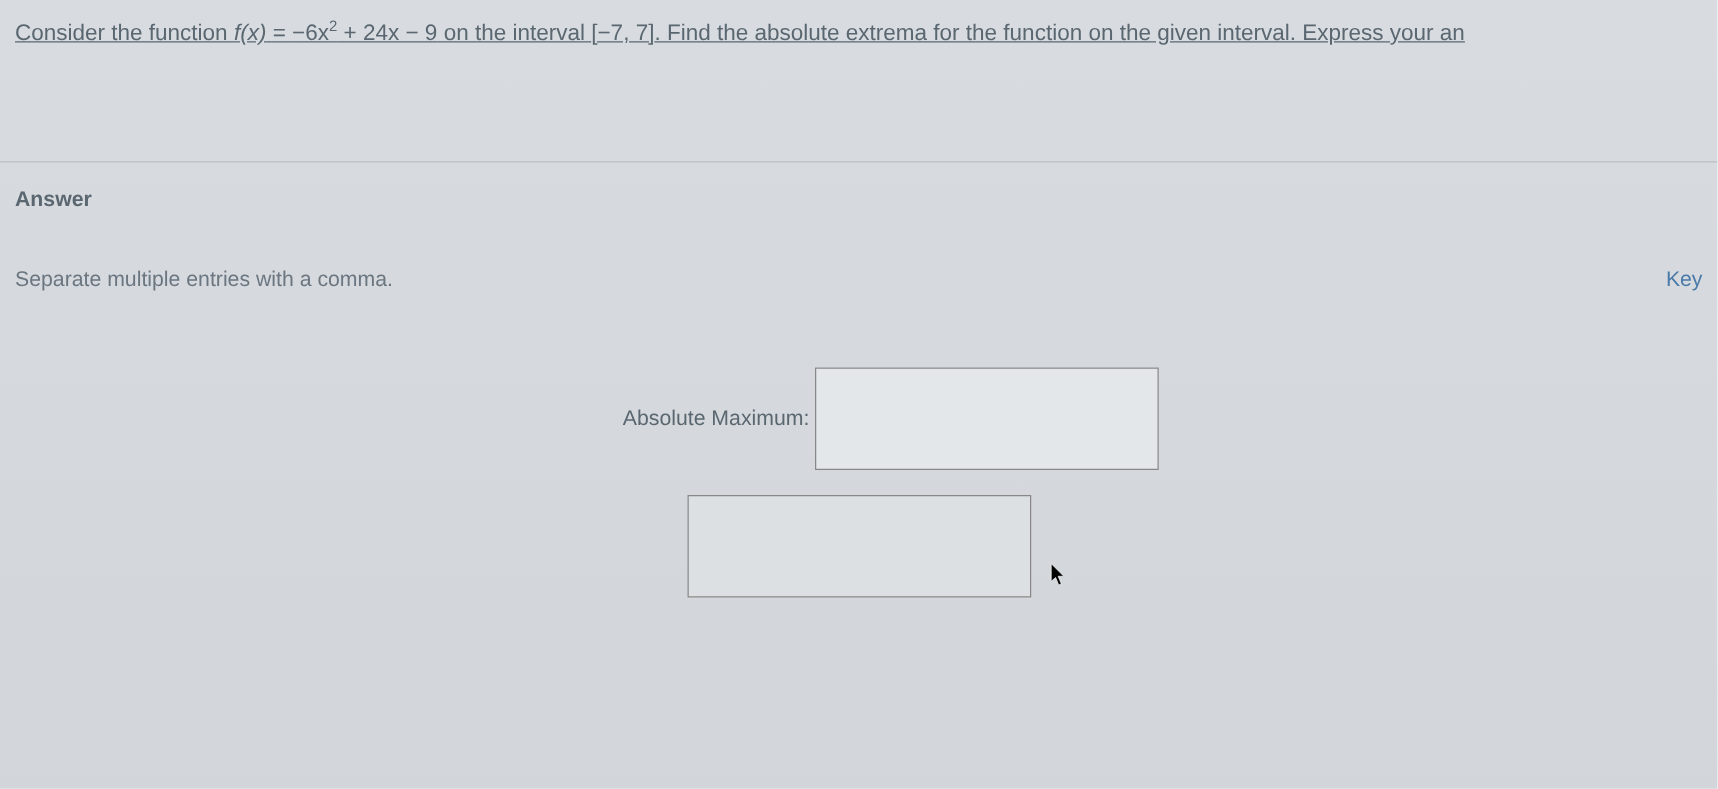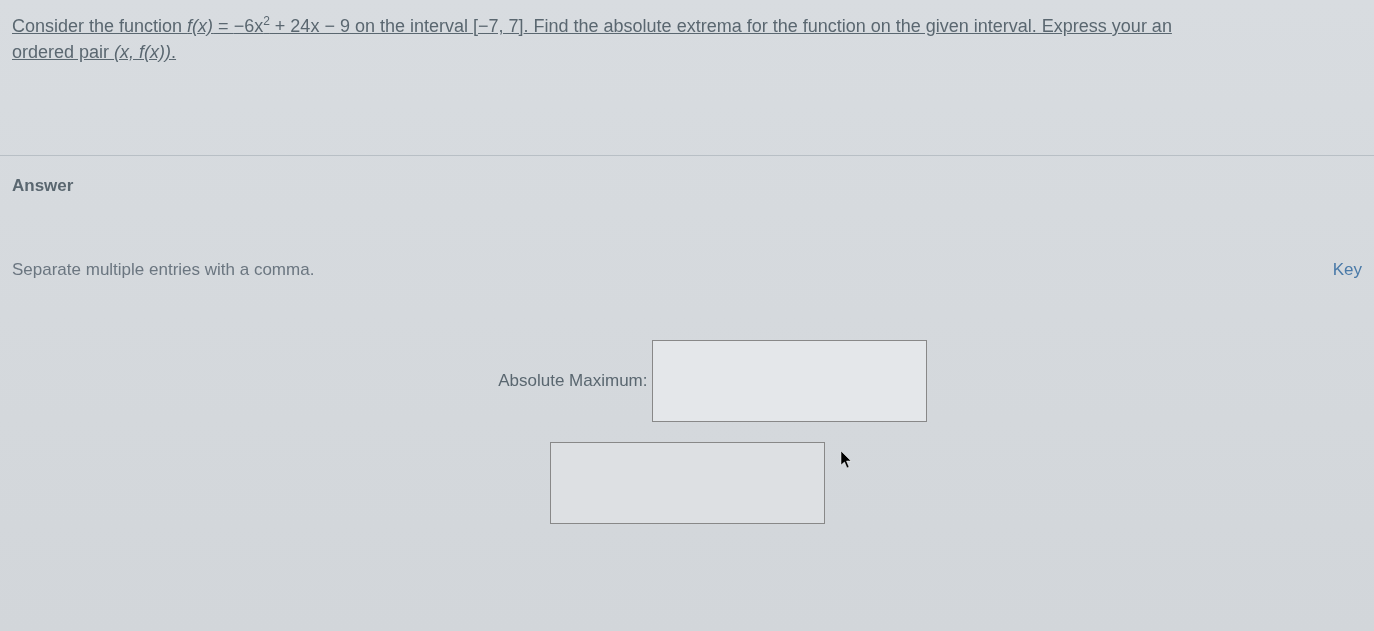--- a/index.html
+++ b/index.html
@@ -37,21 +37,21 @@
       margin-top: 60px;
       width: 100%;
     }
     .answer-section {
       padding: 20px 12px 0 12px;
     }
     .answer-header {
       font-size: 17px;
       font-weight: bold;
       color: #5a6770;
-      margin-bottom: 64px;
+      margin-bottom: 44px;
     }
     .instructions-row {
       display: flex;
       justify-content: space-between;
       align-items: center;
       padding-right: 0;
     }
     .instructions {
       font-size: 17px;
       color: #6b7680;
@@ -101,23 +101,20 @@
       pointer-events: none;
     }
   </style>
 </head>
 <body>
 
 <div class="question-area">
   <div class="question-line">
     <span>Consider the function </span><span class="math-fn">f(x)</span><span> = </span><span>−6x</span><sup>2</sup><span> + 24x − 9</span><span> on the interval </span><span>[−7, 7]</span><span>. Find the absolute extrema for the function on the given interval. Express your an</span>
   </div>
-  <div class="question-line">
-    <span>ordered pair </span><span class="math-fn">(x, f(x))</span><span>.</span>
-  </div>
 </div>
 
 <div class="divider"></div>
 
 <div class="answer-section">
   <div class="answer-header">Answer</div>
 
   <div class="instructions-row">
     <div class="instructions">Separate multiple entries with a comma.</div>
     <div class="key-link">Key</div>

